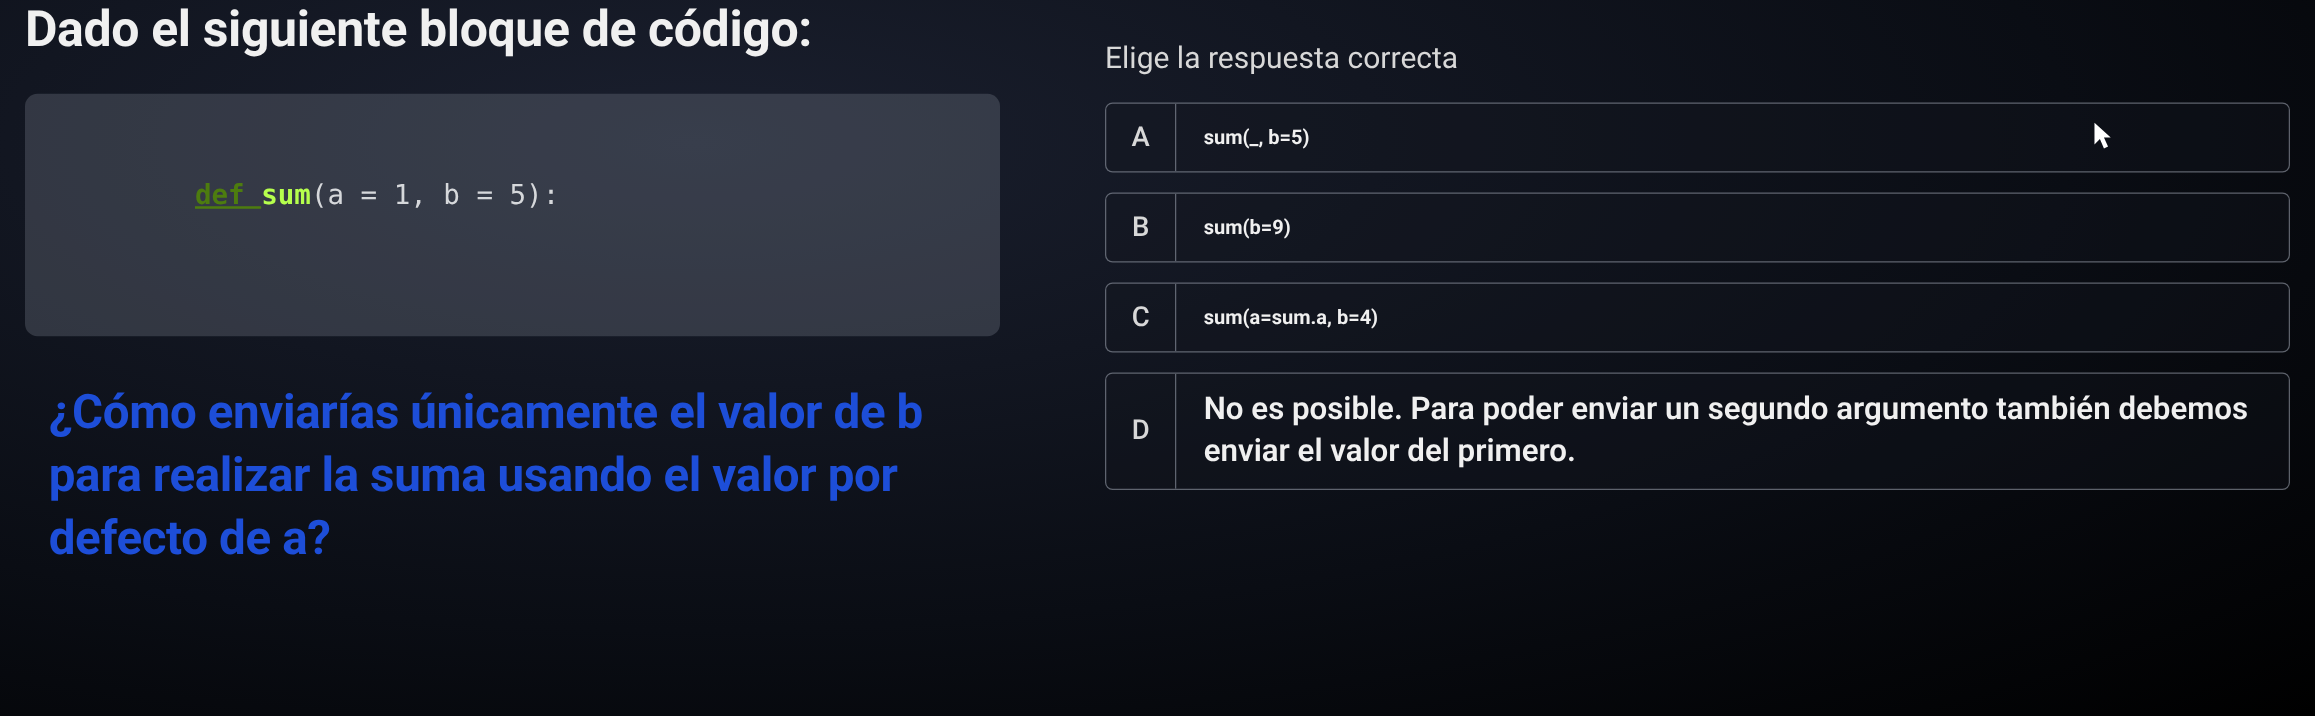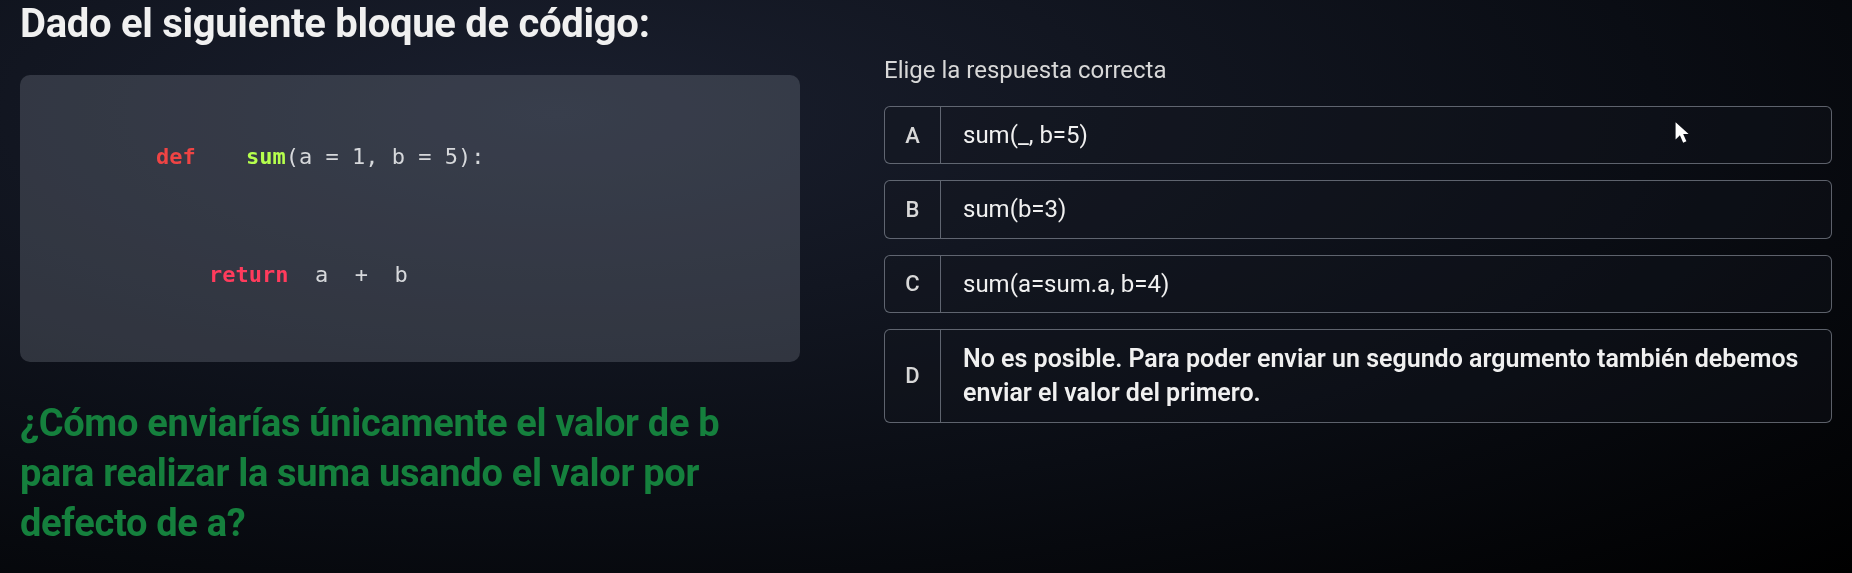--- a/index.html
+++ b/index.html
@@ -17,50 +17,51 @@
       gap: 84px;
       height: 100%;
     }
     .left {
       flex: 0 0 780px;
       display: flex;
       flex-direction: column;
     }
     .right {
       flex: 1;
-      padding-top: 56px;
+      padding-top: 32px;
     }
     .heading1 {
       font-size: 40px;
       font-weight: 700;
       color: #f0f0f0;
       margin-bottom: 28px;
       letter-spacing: -0.3px;
     }
     .code-block {
       background: rgba(120, 128, 140, 0.32);
       border-radius: 10px;
       padding: 36px 30px 40px 30px;
       font-family: "Consolas", "Monaco", monospace;
       font-size: 22px;
       line-height: 1.4;
       margin-bottom: 36px;
     }
     .code-line { white-space: pre; }
-    .kw-def { color: #ef4444; font-weight: 600; }
-    .fn-name { color: #b6ff4d; font-weight: 600; margin-left: 37px; }
+    .kw-def { color: #4d7c0f; font-weight: 600; text-decoration: underline; }
+    .fn-name { color: #b6ff4d; font-weight: 600; }
     .params { color: #d6d8db; }
     .kw-return { color: #ff3b5c; font-weight: 600; }
     .expr { color: #d6d8db; }
     .heading2 {
       font-size: 38px;
       font-weight: 700;
-      color: #15803d;
+      color: #1d4ed8;
       line-height: 1.32;
       letter-spacing: -0.3px;
+      margin-left: 19px;
     }
     .prompt-label {
       font-size: 24px;
       color: #d8d8d8;
       margin-bottom: 22px;
       font-weight: 400;
     }
     .options { display: flex; flex-direction: column; gap: 16px; }
     .option {
       display: flex;
@@ -80,22 +81,22 @@
       font-size: 22px;
       font-weight: 500;
       color: #d8d8d8;
       border-right: 1px solid rgba(160,168,180,0.55);
     }
     .opt-text {
       flex: 1;
       display: flex;
       align-items: center;
       padding: 12px 22px;
-      font-size: 24px;
-      font-weight: 400;
+      font-size: 16px;
+      font-weight: 700;
       color: #f0f0f0;
       line-height: 1.35;
     }
     .opt-text.long { font-weight: 600; font-size: 25px; }
     .cursor {
       position: absolute;
       width: 22px;
       height: 26px;
     }
     .cursor svg { display:block; }
@@ -107,23 +108,20 @@
 
 <div class="container">
   <div class="left">
     <h1 class="heading1">Dado el siguiente bloque de código:</h1>
 
     <div class="code-block">
       <div class="code-line">
         <span class="kw-def">def </span><span class="fn-name">sum</span><span class="params">(a = 1, b = 5):</span>
       </div>
       <div class="code-line" style="height:26px;"></div>
-      <div class="code-line">
-        <span>    </span><span class="kw-return">return  </span><span class="expr">a  +  b</span>
-      </div>
     </div>
 
     <h2 class="heading2">¿Cómo enviarías únicamente el valor de b para realizar la suma usando el valor por defecto de a?</h2>
   </div>
 
   <div class="right">
     <div class="prompt-label">Elige la respuesta correcta</div>
 
     <div class="options">
 
@@ -134,21 +132,21 @@
         </div>
         <div class="cursor">
           <svg viewBox="0 0 20 24" width="22" height="26">
             <path d="M5 2 L5 18 L9 14 L12 21 L15 19.5 L12 13 L17 13 Z" fill="#ffffff"></path>
           </svg>
         </div>
       </div>
 
       <div class="option">
         <div class="opt-letter">B</div>
-        <div class="opt-text">sum(b=3)</div>
+        <div class="opt-text">sum(b=9)</div>
       </div>
 
       <div class="option">
         <div class="opt-letter">C</div>
         <div class="opt-text">sum(a=sum.a, b=4)</div>
       </div>
 
       <div class="option">
         <div class="opt-letter">D</div>
         <div class="opt-text long">No es posible. Para poder enviar un segundo argumento también debemos enviar el valor del primero.</div>

